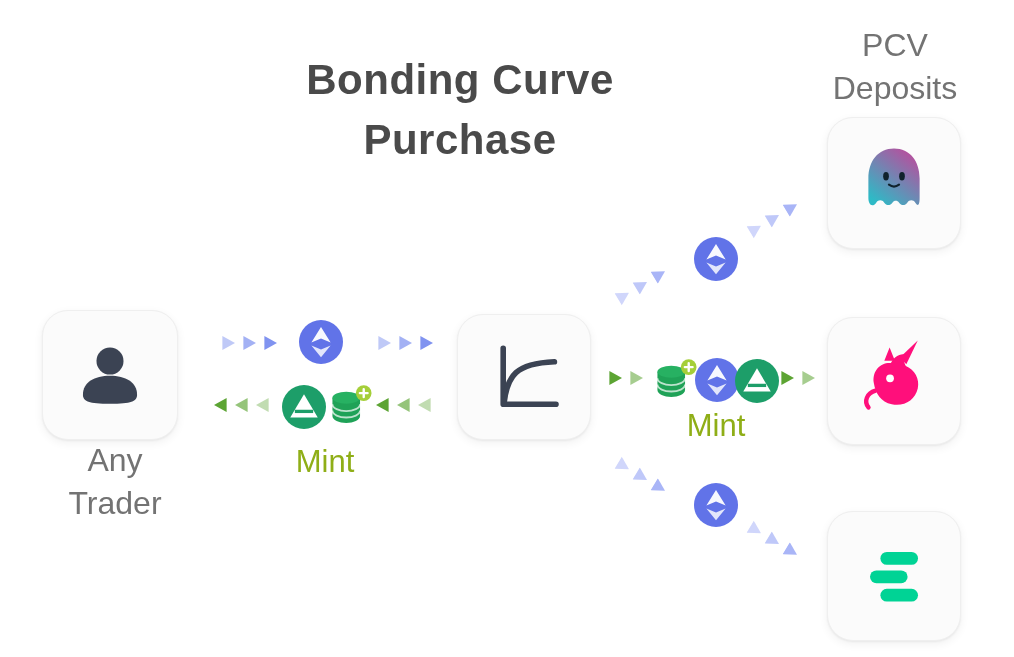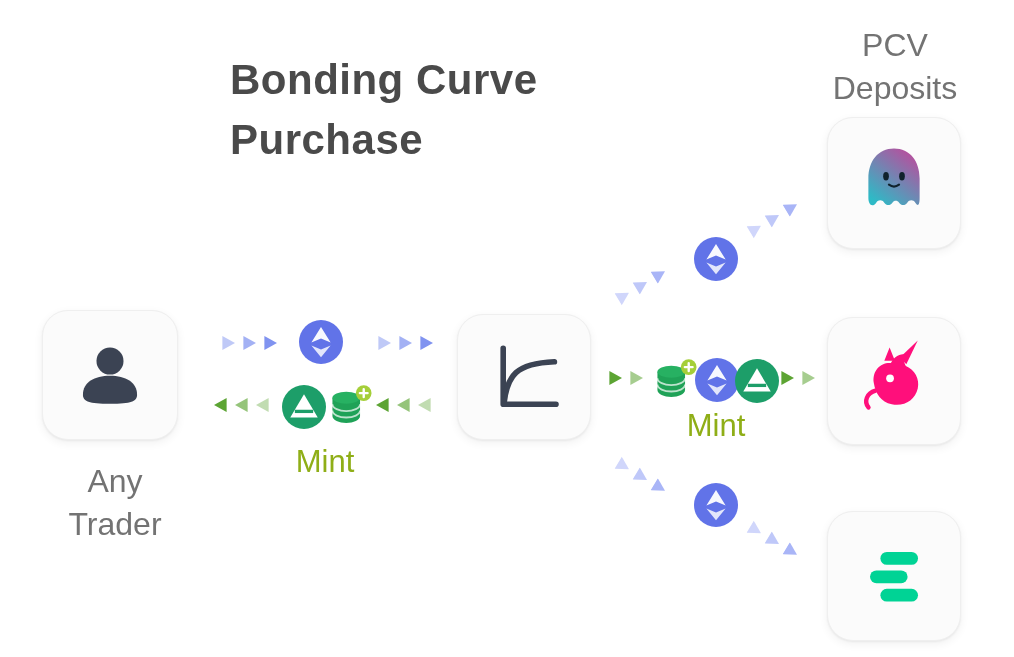--- a/index.html
+++ b/index.html
@@ -2,21 +2,21 @@
 <html><head>
 <meta charset="utf-8">
 <style>
   html,body{margin:0;padding:0;background:#fff;}
   .canvas{
     position:relative;width:1014px;height:657px;background:#ffffff;overflow:hidden;
     font-family:"Liberation Sans", sans-serif;color:#4d4d4d;
   }
   .title{
     position:absolute;left:230px;top:50px;width:460px;margin:0;
-    font-size:42px;line-height:1.42;font-weight:700;color:#4a4a4a;
+    font-size:42px;line-height:1.42;font-weight:700;color:#4a4a4a;text-align:center;
     letter-spacing:.5px;
   }
   .node-label{
     position:absolute;font-size:32px;line-height:1.35;font-weight:500;color:#737373;text-align:center;
   }
   .card{
     position:absolute;display:flex;align-items:center;justify-content:center;
     background:#fbfbfb;border:1px solid #efefef;border-radius:26px;
     box-shadow:0 1px 2px rgba(0,0,0,.05), 0 3px 10px rgba(0,0,0,.06);
   }
@@ -34,21 +34,21 @@
   .tri.g{background:#5ca433;}
   .tri.d{background:#a9b5f7;}
 </style>
 </head>
 <body>
 
 <div class="canvas">
 
   <h1 class="title">Bonding Curve Purchase</h1>
   <div class="node-label" style="left:820px;top:24px;width:150px;">PCV Deposits</div>
-  <div class="node-label" style="left:45px;top:460px;width:140px;">Any Trader</div>
+  <div class="node-label" style="left:45px;top:439px;width:140px;">Any Trader</div>
 
   <div class="card" style="left:42px;top:310px;width:134px;height:128px;">
     <svg viewBox="0 0 100 100" width="82" height="82">
       <circle cx="50" cy="33" r="16.5" fill="#3b4353"></circle>
       <path d="M17 74 C17 59 31 51 50 51 C69 51 83 59 83 74 C83 82 76 85 50 85 C24 85 17 82 17 74 Z" fill="#3b4353"></path>
     </svg>
   </div>
 
   <div class="card" style="left:457px;top:314px;width:132px;height:124px;">
     <svg viewBox="0 0 100 100" width="80" height="80">

